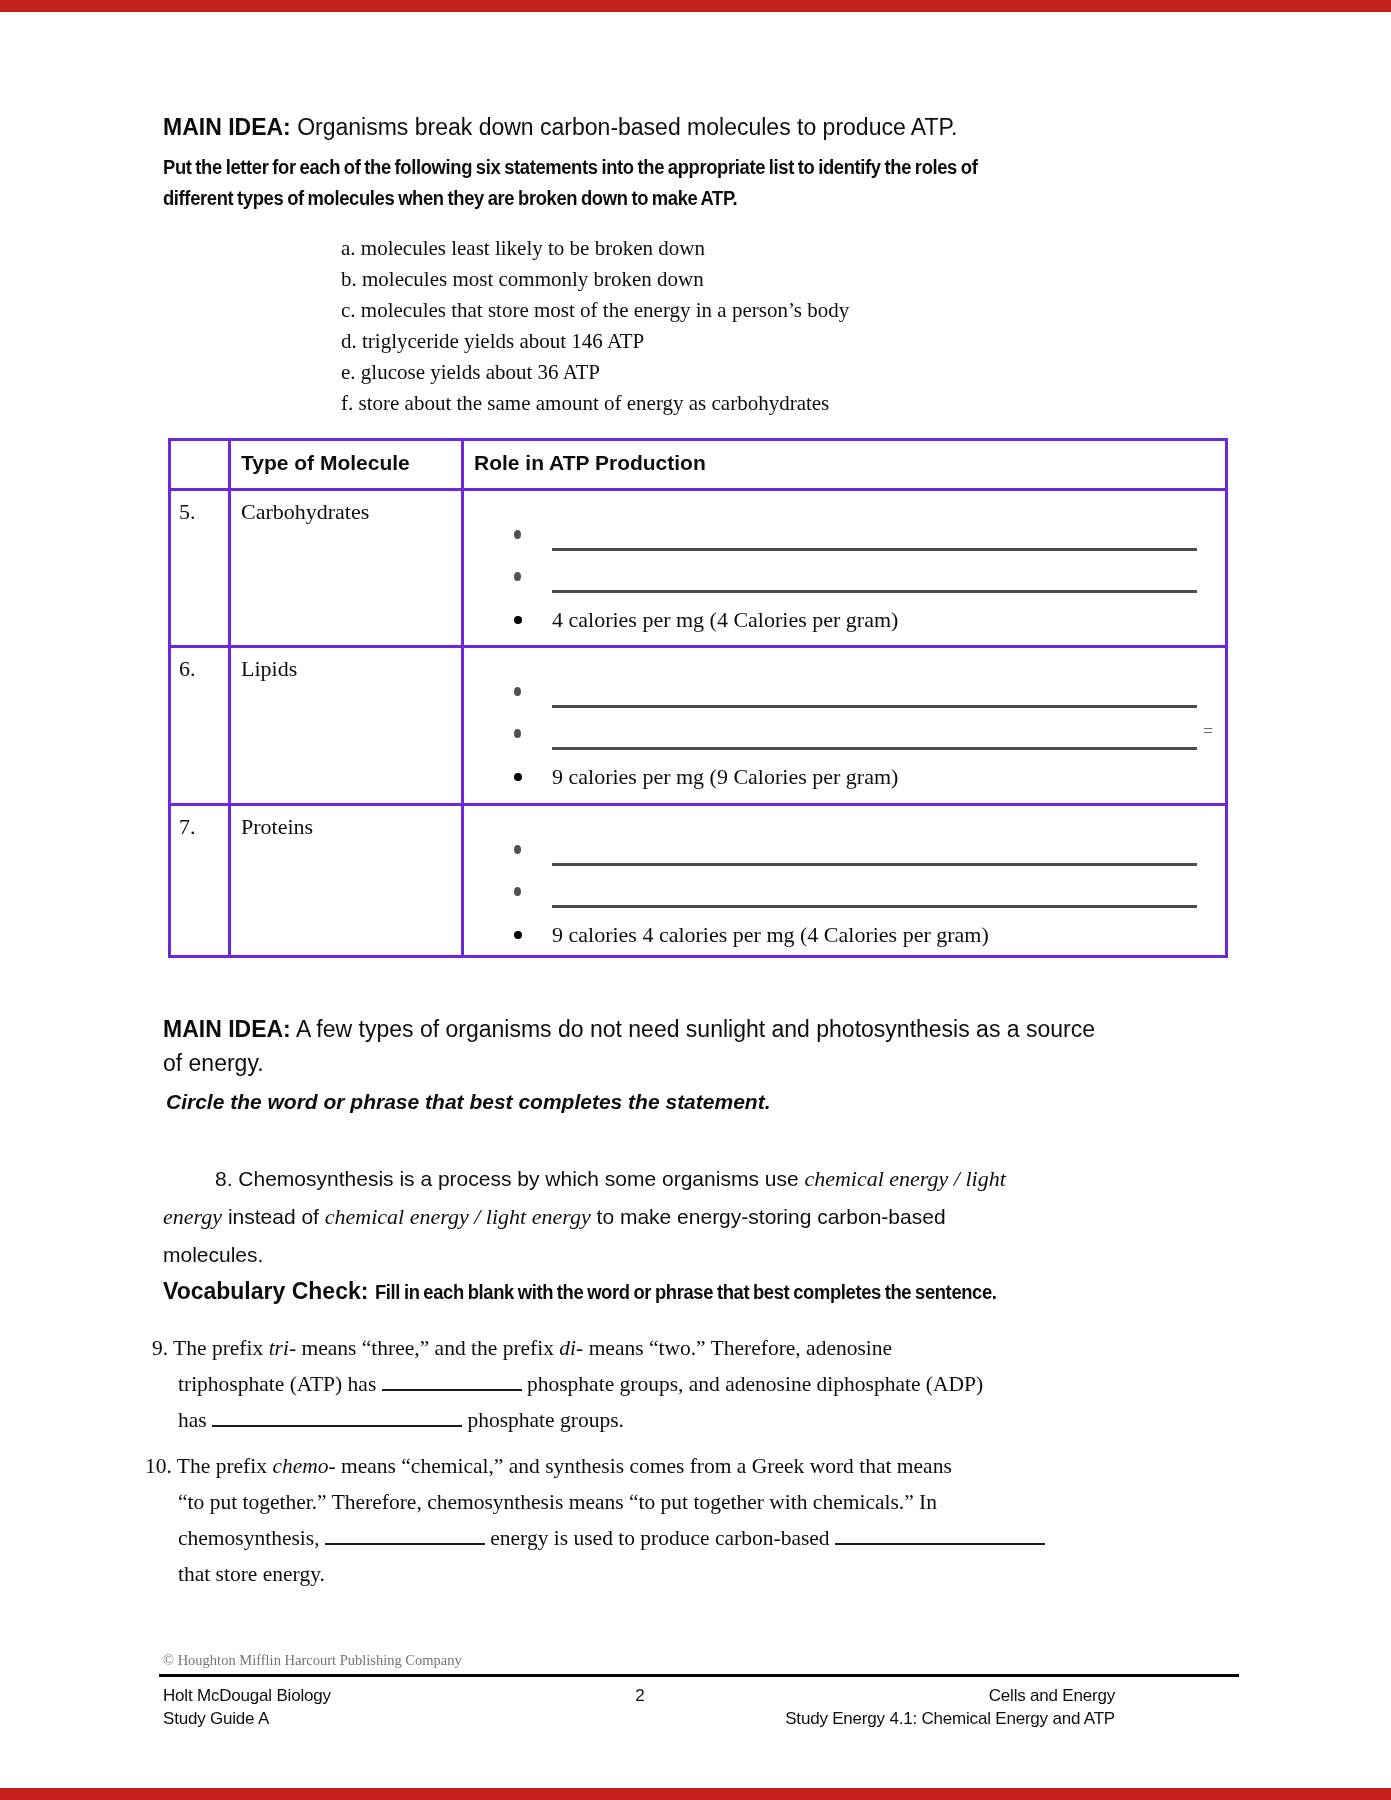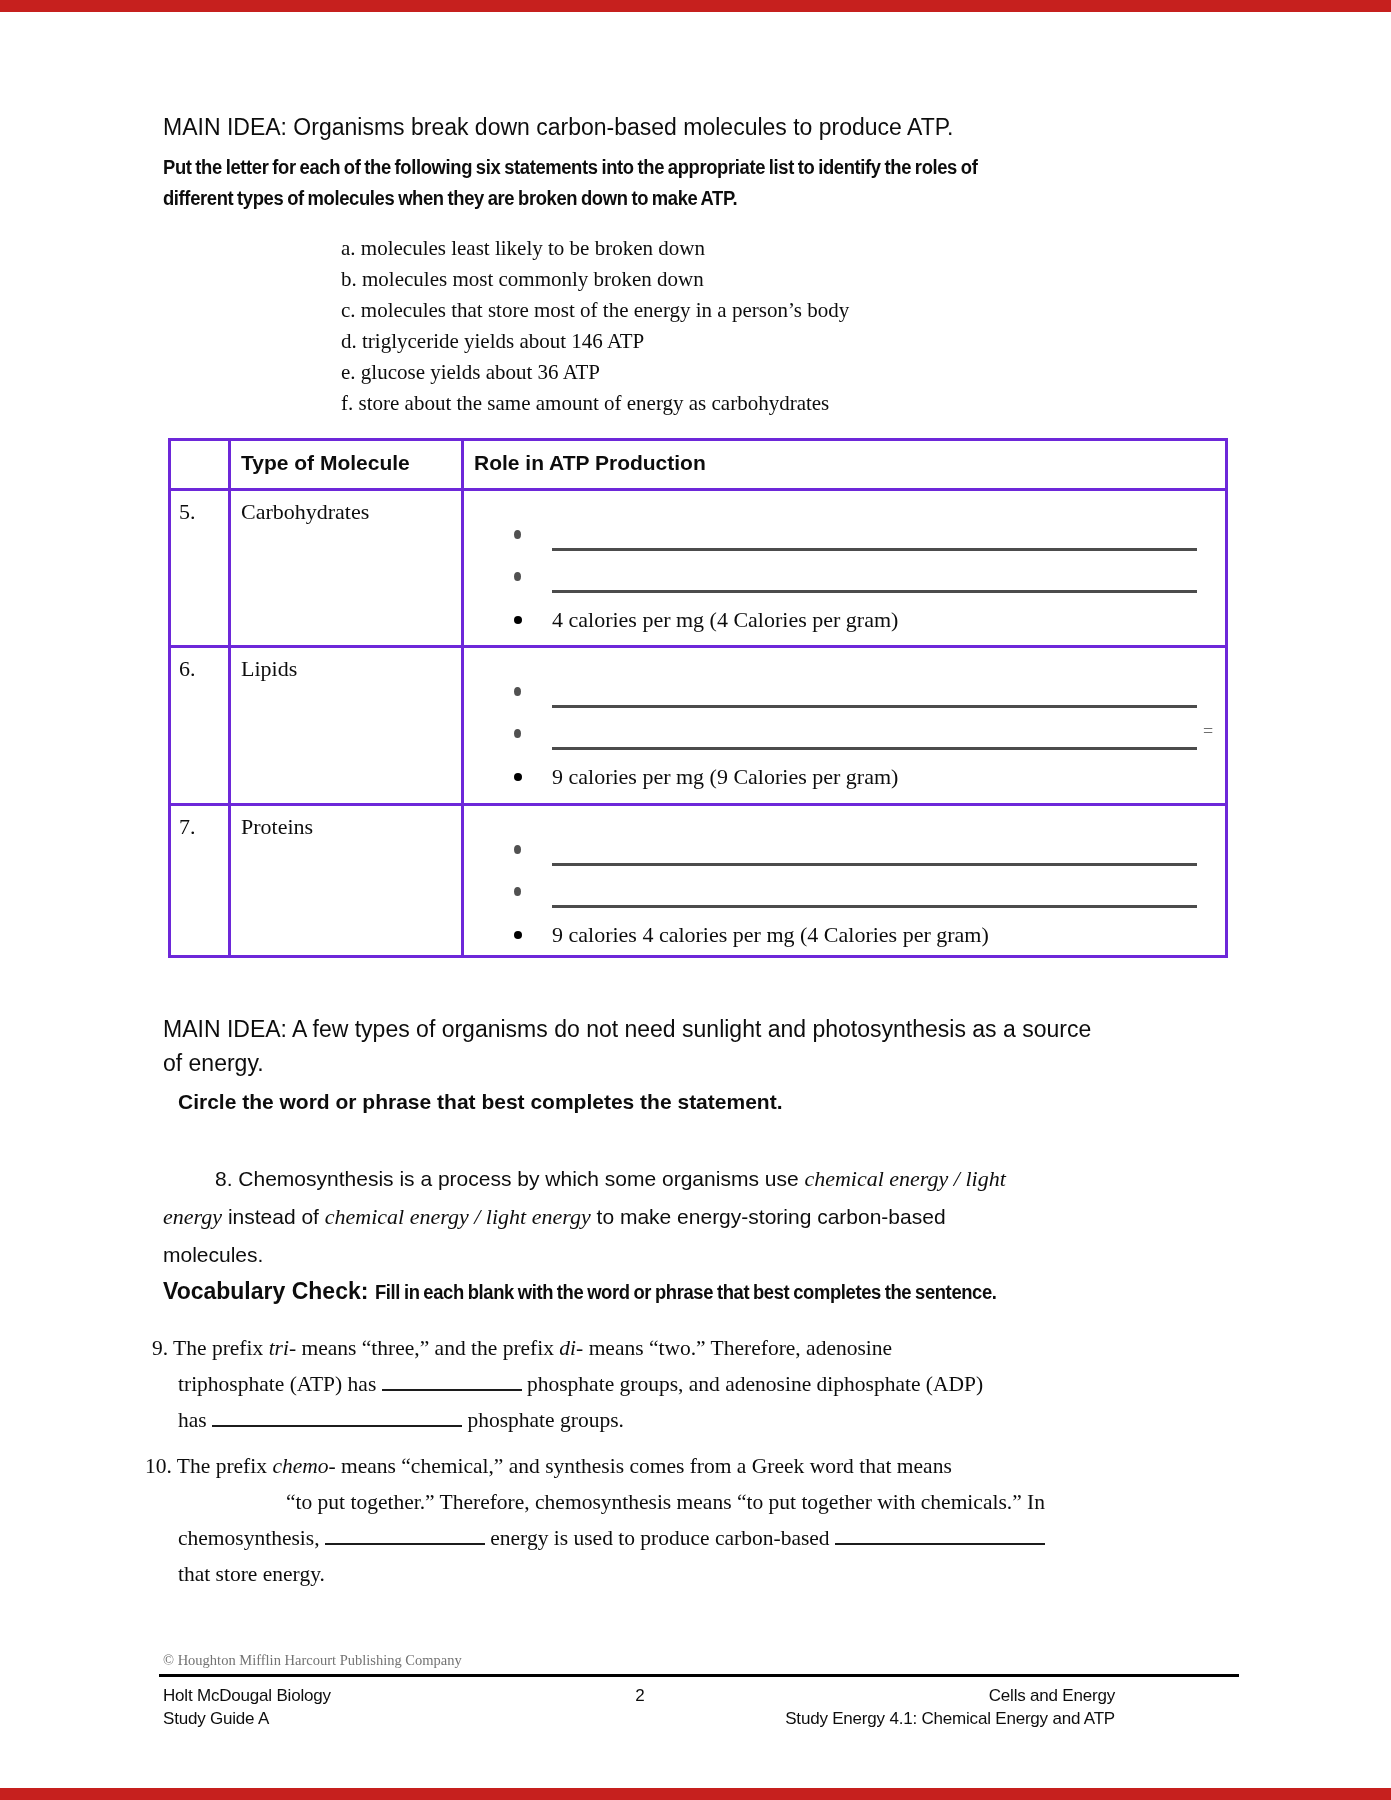--- a/index.html
+++ b/index.html
@@ -6,21 +6,21 @@
   .page {
     position:relative; width:1391px; height:1800px; margin:0 auto;
     background:#ffffff; overflow:hidden;
     font-family:"Liberation Sans", sans-serif; color:#0d0d0d;
   }
   .redbar { position:absolute; left:0; width:1391px; height:12px; background:#c6201e; }
   .redbar.top { top:0; }
   .redbar.bottom { bottom:0; }
   .abs { position:absolute; }
   .it { font-style:italic; }
-  .b  { font-weight:normal; }
+  .b  { font-weight:bold; }
   .cond { letter-spacing:-0.4px; word-spacing:-1px; }
   .scx { display:inline-block; transform:scaleX(0.92); transform-origin:0 50%; }
 
   
   .main-idea { font-size:23px; }
   .instruction { font-size:20px; font-weight:bold; line-height:31px; }
   .circle-instr { font-size:21px; font-weight:bold; }
   .vocab-line { font-size:23px; font-weight:bold; }
   .vocab-rest { font-size:20px; font-weight:bold; }
 
@@ -153,21 +153,21 @@
   </tbody>
     </table>
 
   <div class="abs main-idea" style="left:163px; top:1012px; line-height:34px;">
     <div>
       <span class="b">MAIN IDEA:</span><span> A few types of organisms do not need sunlight and photosynthesis as a source</span>
     </div>
     <div>of energy.</div>
   </div>
 
-  <div class="abs circle-instr" style="left:178px; top:1090px;">Circle the word or phrase that best completes the statement.</div>
+  <div class="abs circle-instr" style="left:166px; top:1090px;font-style:italic;">Circle the word or phrase that best completes the statement.</div>
 
   <div class="abs q8" style="left:163px; top:1160px; line-height:38px;">
     <div class="q8-line" style="text-indent:52px;">
       <span>8. Chemosynthesis is a process by which some organisms use </span><span class="it">chemical energy / light</span>
     </div>
     <div class="q8-line">
       <span class="it">energy</span><span> instead of </span><span class="it">chemical energy / light energy</span><span> to make energy-storing carbon-based</span>
     </div>
     <div class="q8-line">molecules.</div>
   </div>
@@ -186,21 +186,21 @@
     </div>
     <div style="padding-left:26px;">
       <span>has </span><span class="blank-u w250"></span><span> phosphate groups.</span>
     </div>
   </div>
 
   <div class="abs q-serif" style="left:145px; top:1448px; line-height:36px;">
     <div>
       <span>10. The prefix </span><span class="it">chemo-</span><span> means “chemical,” and synthesis comes from a Greek word that means</span>
     </div>
-    <div style="padding-left:33px;text-align:right;">“to put together.” Therefore, chemosynthesis means “to put together with chemicals.” In</div>
+    <div style="padding-left:33px;">“to put together.” Therefore, chemosynthesis means “to put together with chemicals.” In</div>
     <div style="padding-left:33px;">
       <span>chemosynthesis, </span><span class="blank-u w160"></span><span> energy is used to produce carbon-based </span><span class="blank-u w210"></span>
     </div>
     <div style="padding-left:33px;">that store energy.</div>
   </div>
 
   <div class="abs copyright" style="left:163px; top:1652px;">© Houghton Mifflin Harcourt Publishing Company</div>
   <div class="footer-rule"></div>
   <div class="abs footer-txt" style="left:163px; top:1684px;">
     <div>Holt McDougal Biology</div>

